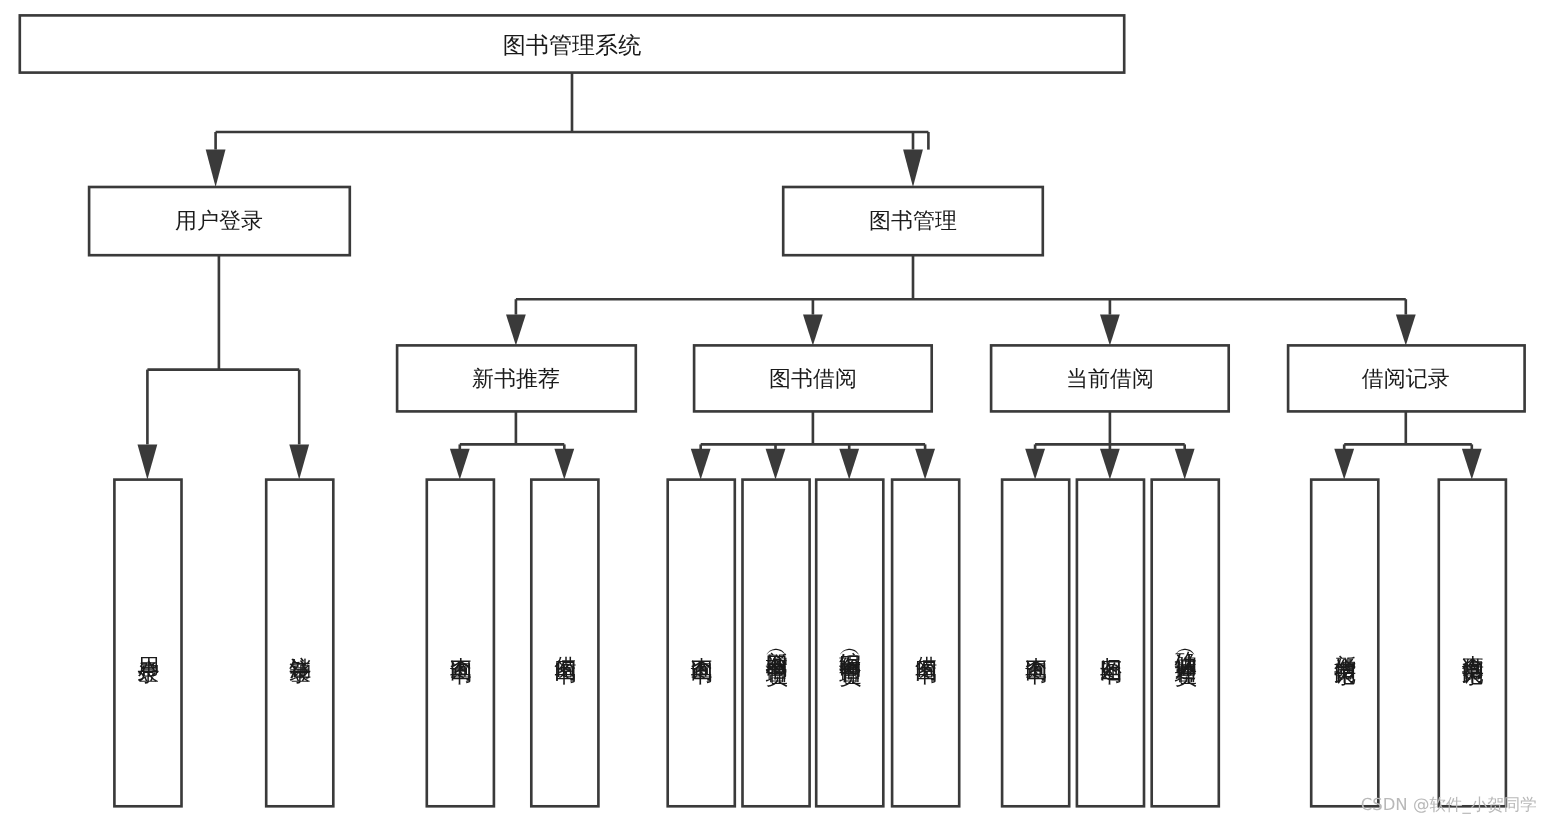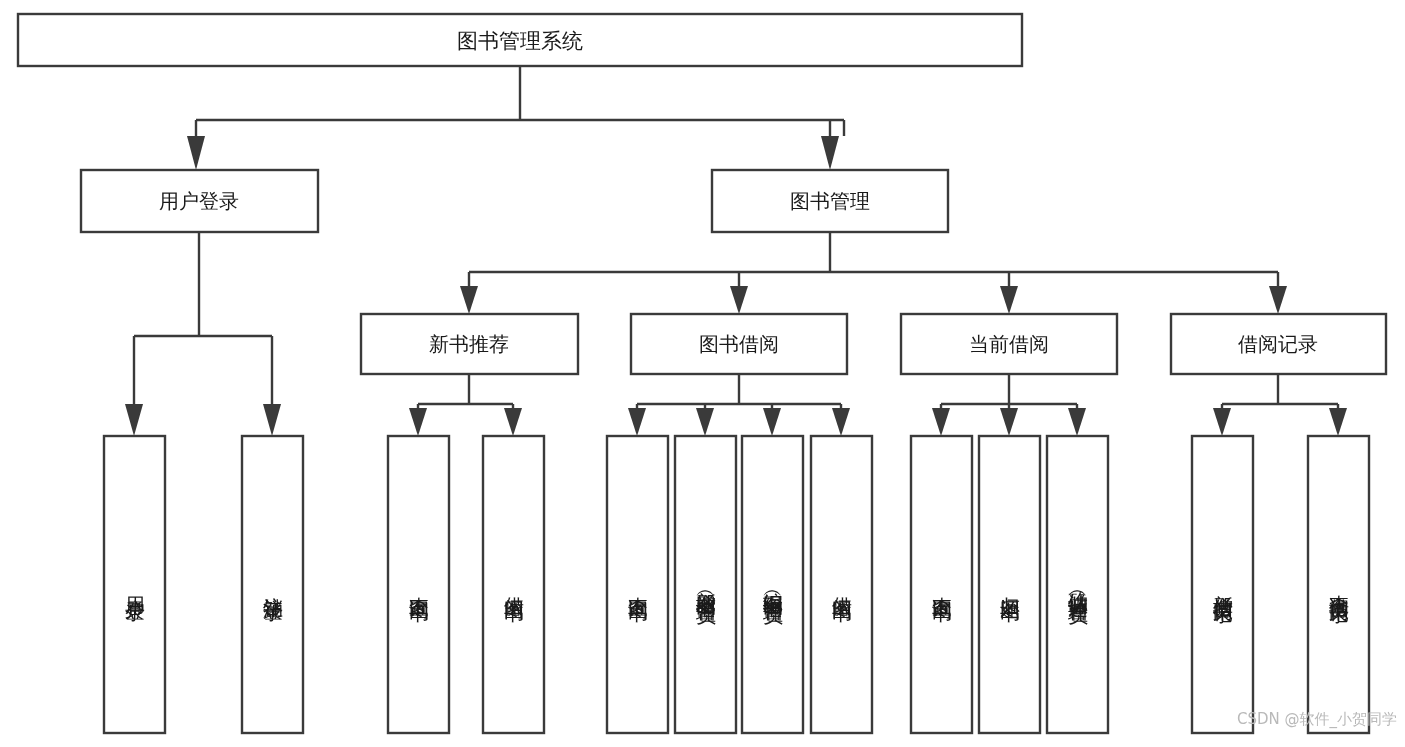--- a/index.html
+++ b/index.html
@@ -52,21 +52,21 @@
     stroke-width: 2.4;
     fill: none;
   }
   .arrow-head {
     fill: #3a3a3a;
     stroke: none;
   }
   .watermark {
     position: absolute;
     right: 8px;
-    bottom: 18px;
+    bottom: 6px;
     font-family: "DejaVu Sans", "Liberation Sans", sans-serif;
     font-size: 15px;
     color: #b9b9b9;
     white-space: nowrap;
     user-select: none;
   }
 </style>
 </head>
 <body>
 

